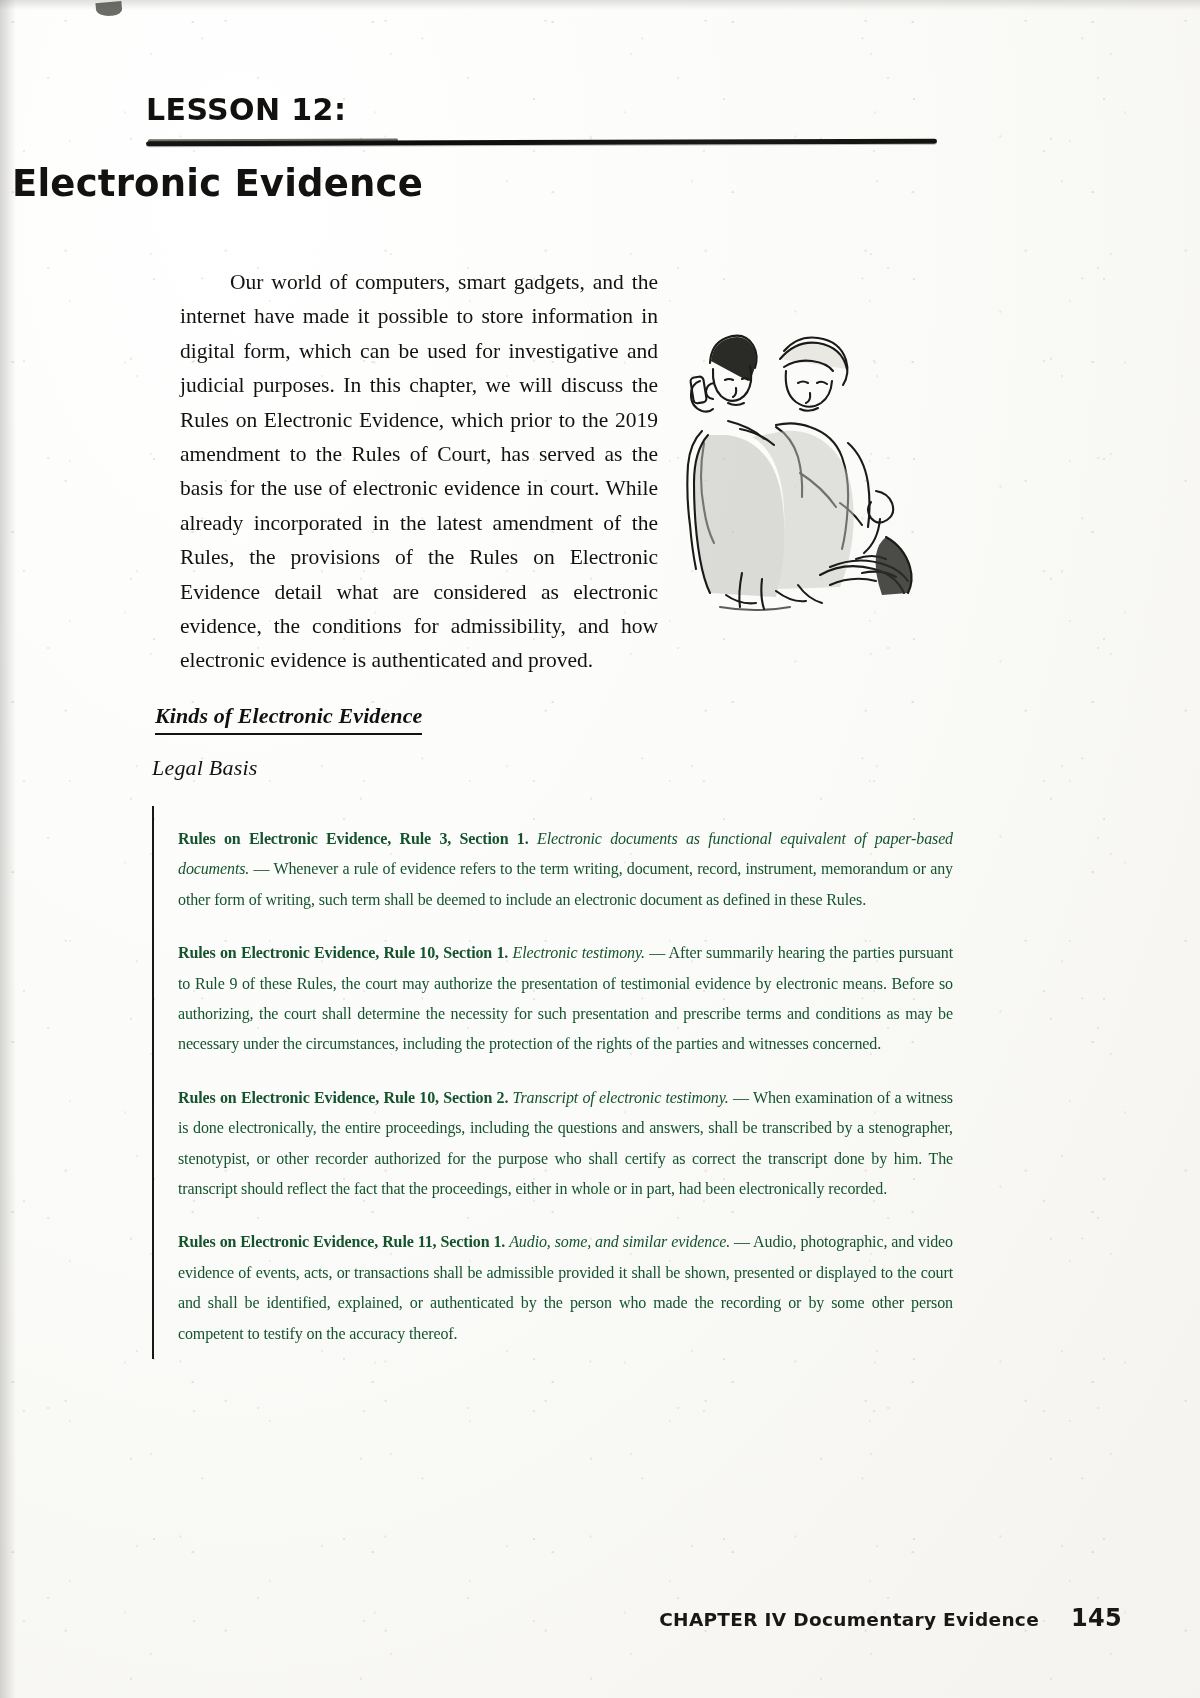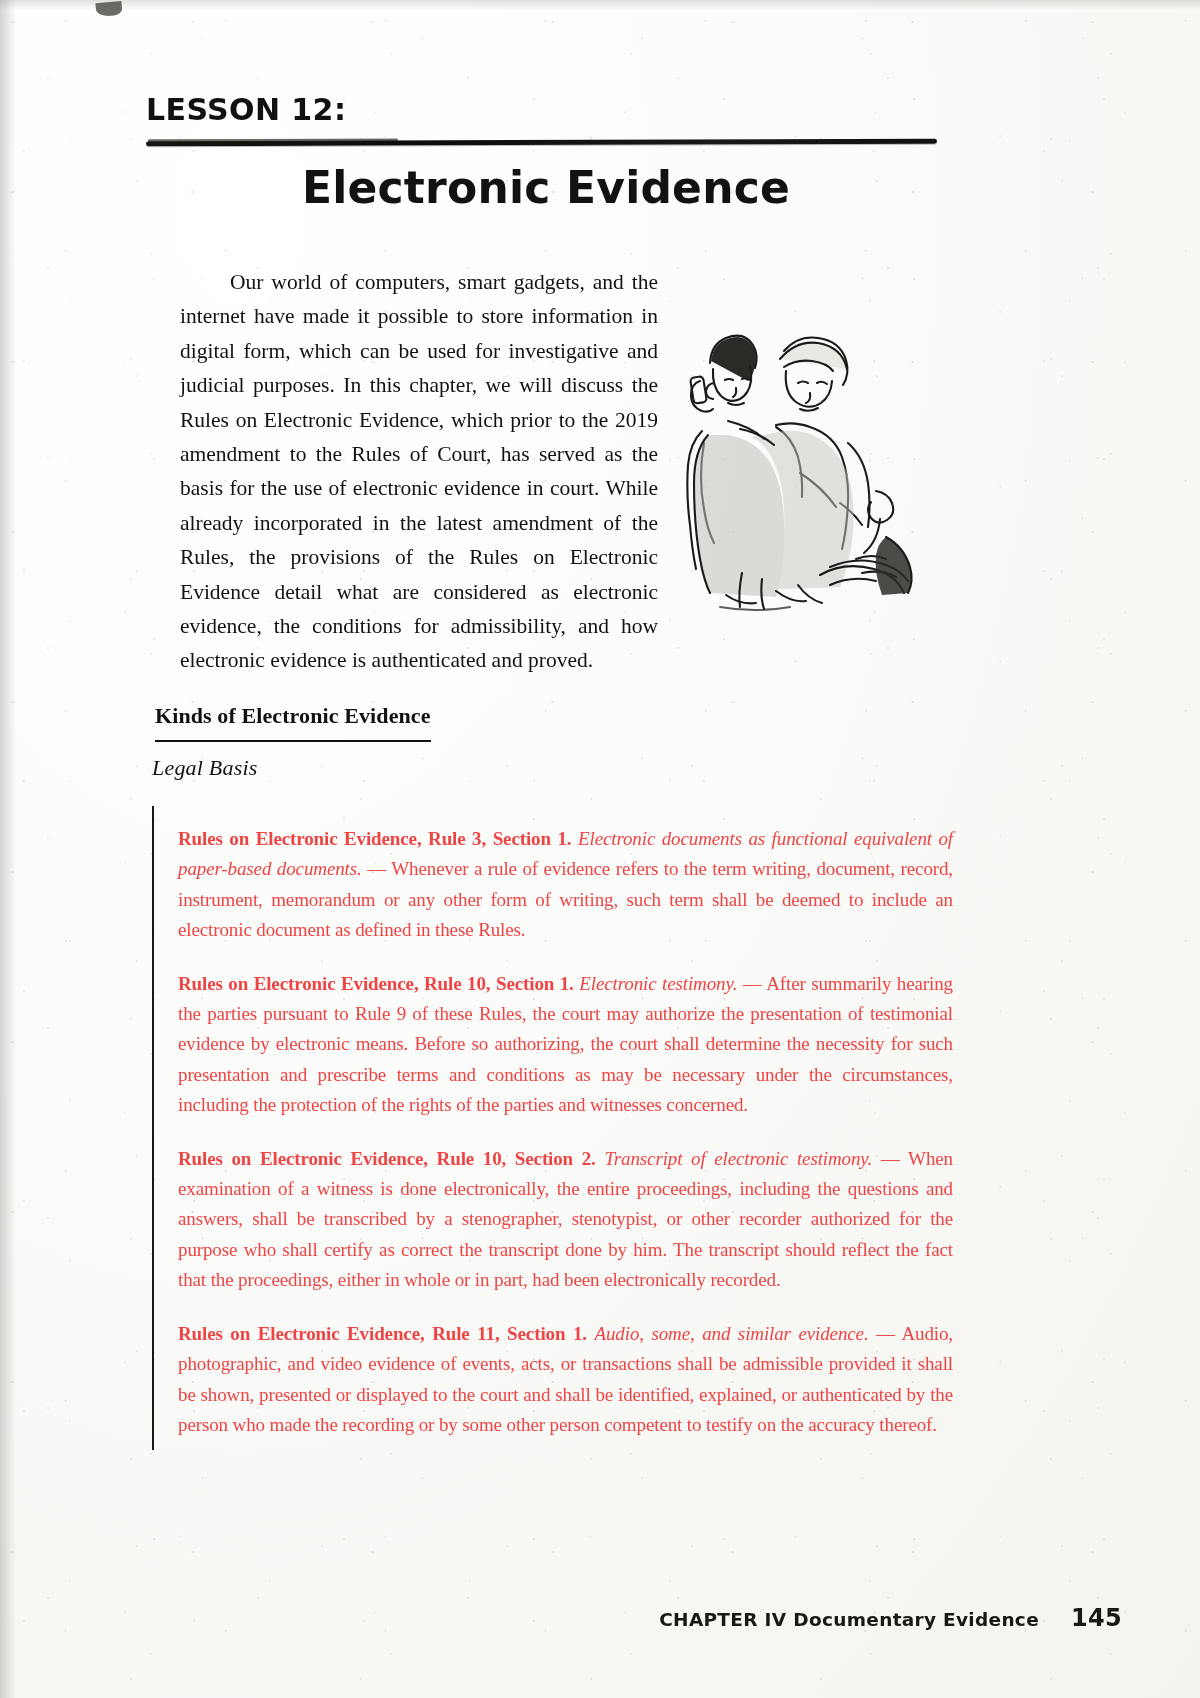--- a/index.html
+++ b/index.html
@@ -58,23 +58,23 @@
     background:linear-gradient(90deg,#161512 0%,#0e0d0b 35%,#1a1916 70%,#12110e 100%);
     border-radius:3px;
     transform:rotate(-0.18deg);
     box-shadow:0 1px 0 rgba(0,0,0,.25);
   }
   .rule-line::after{
     content:"";position:absolute;left:2px;top:-2px;width:250px;height:3px;
     background:#1b1a16;border-radius:2px;opacity:.65;
   }
   .doc-title{
-    position:absolute;left:0;top:162px;width:1092px;text-align:center;
+    position:absolute;left:12px;top:162px;width:1092px;text-align:left;
     font-family:"DejaVu Sans","Liberation Sans",sans-serif;
-    font-weight:700;font-size:44px;letter-spacing:.2px;color:#141210;
+    font-weight:700;font-size:37px;letter-spacing:.2px;color:#141210;
   }
 
   
   .intro-wrap{position:absolute;left:148px;top:265px;width:790px;}
   .figure{
     float:right;width:258px;height:290px;margin:58px 0 6px 22px;
     position:relative;
   }
   .intro{
     font-family:"Liberation Serif","DejaVu Serif",serif;
@@ -83,38 +83,39 @@
     width:492px;
     margin-left:32px;
     -webkit-font-smoothing:antialiased;
   }
 
   
   .kinds-heading{
     position:absolute;left:155px;top:703px;
     font-family:"Liberation Serif","DejaVu Serif",serif;
     font-weight:700;font-size:22px;color:#121110;
-    border-bottom:2.4px solid #15130f;padding-bottom:11px;
+    border-bottom:2.4px solid #15130f;padding-bottom:4px;
     letter-spacing:.1px;
+    font-style:italic;
   }
   .legal-basis{
     position:absolute;left:152px;top:755px;
     font-family:"Liberation Serif","DejaVu Serif",serif;
     font-style:italic;font-size:22px;color:#151310;letter-spacing:.2px;
   }
 
   
   .quote-block{
     position:absolute;left:152px;top:806px;width:800px;
     border-left:2.6px solid #1a1813;
     padding:18px 0 10px 24px;
   }
   .rule-para{
     font-family:"Liberation Serif","DejaVu Serif",serif;
-    font-size:19px;line-height:30.4px;color:#ef4444;
+    font-size:16px;line-height:30.4px;color:#14532d;
     text-align:justify;margin:0 0 23px 0;width:775px;
     letter-spacing:-.12px;
   }
   .rule-para:last-child{margin-bottom:0;}
   .rule-para b{font-weight:700;}
   .rule-para i{font-style:italic;}
 
   
   .footer{
     position:absolute;left:0;top:1604px;width:1122px;

